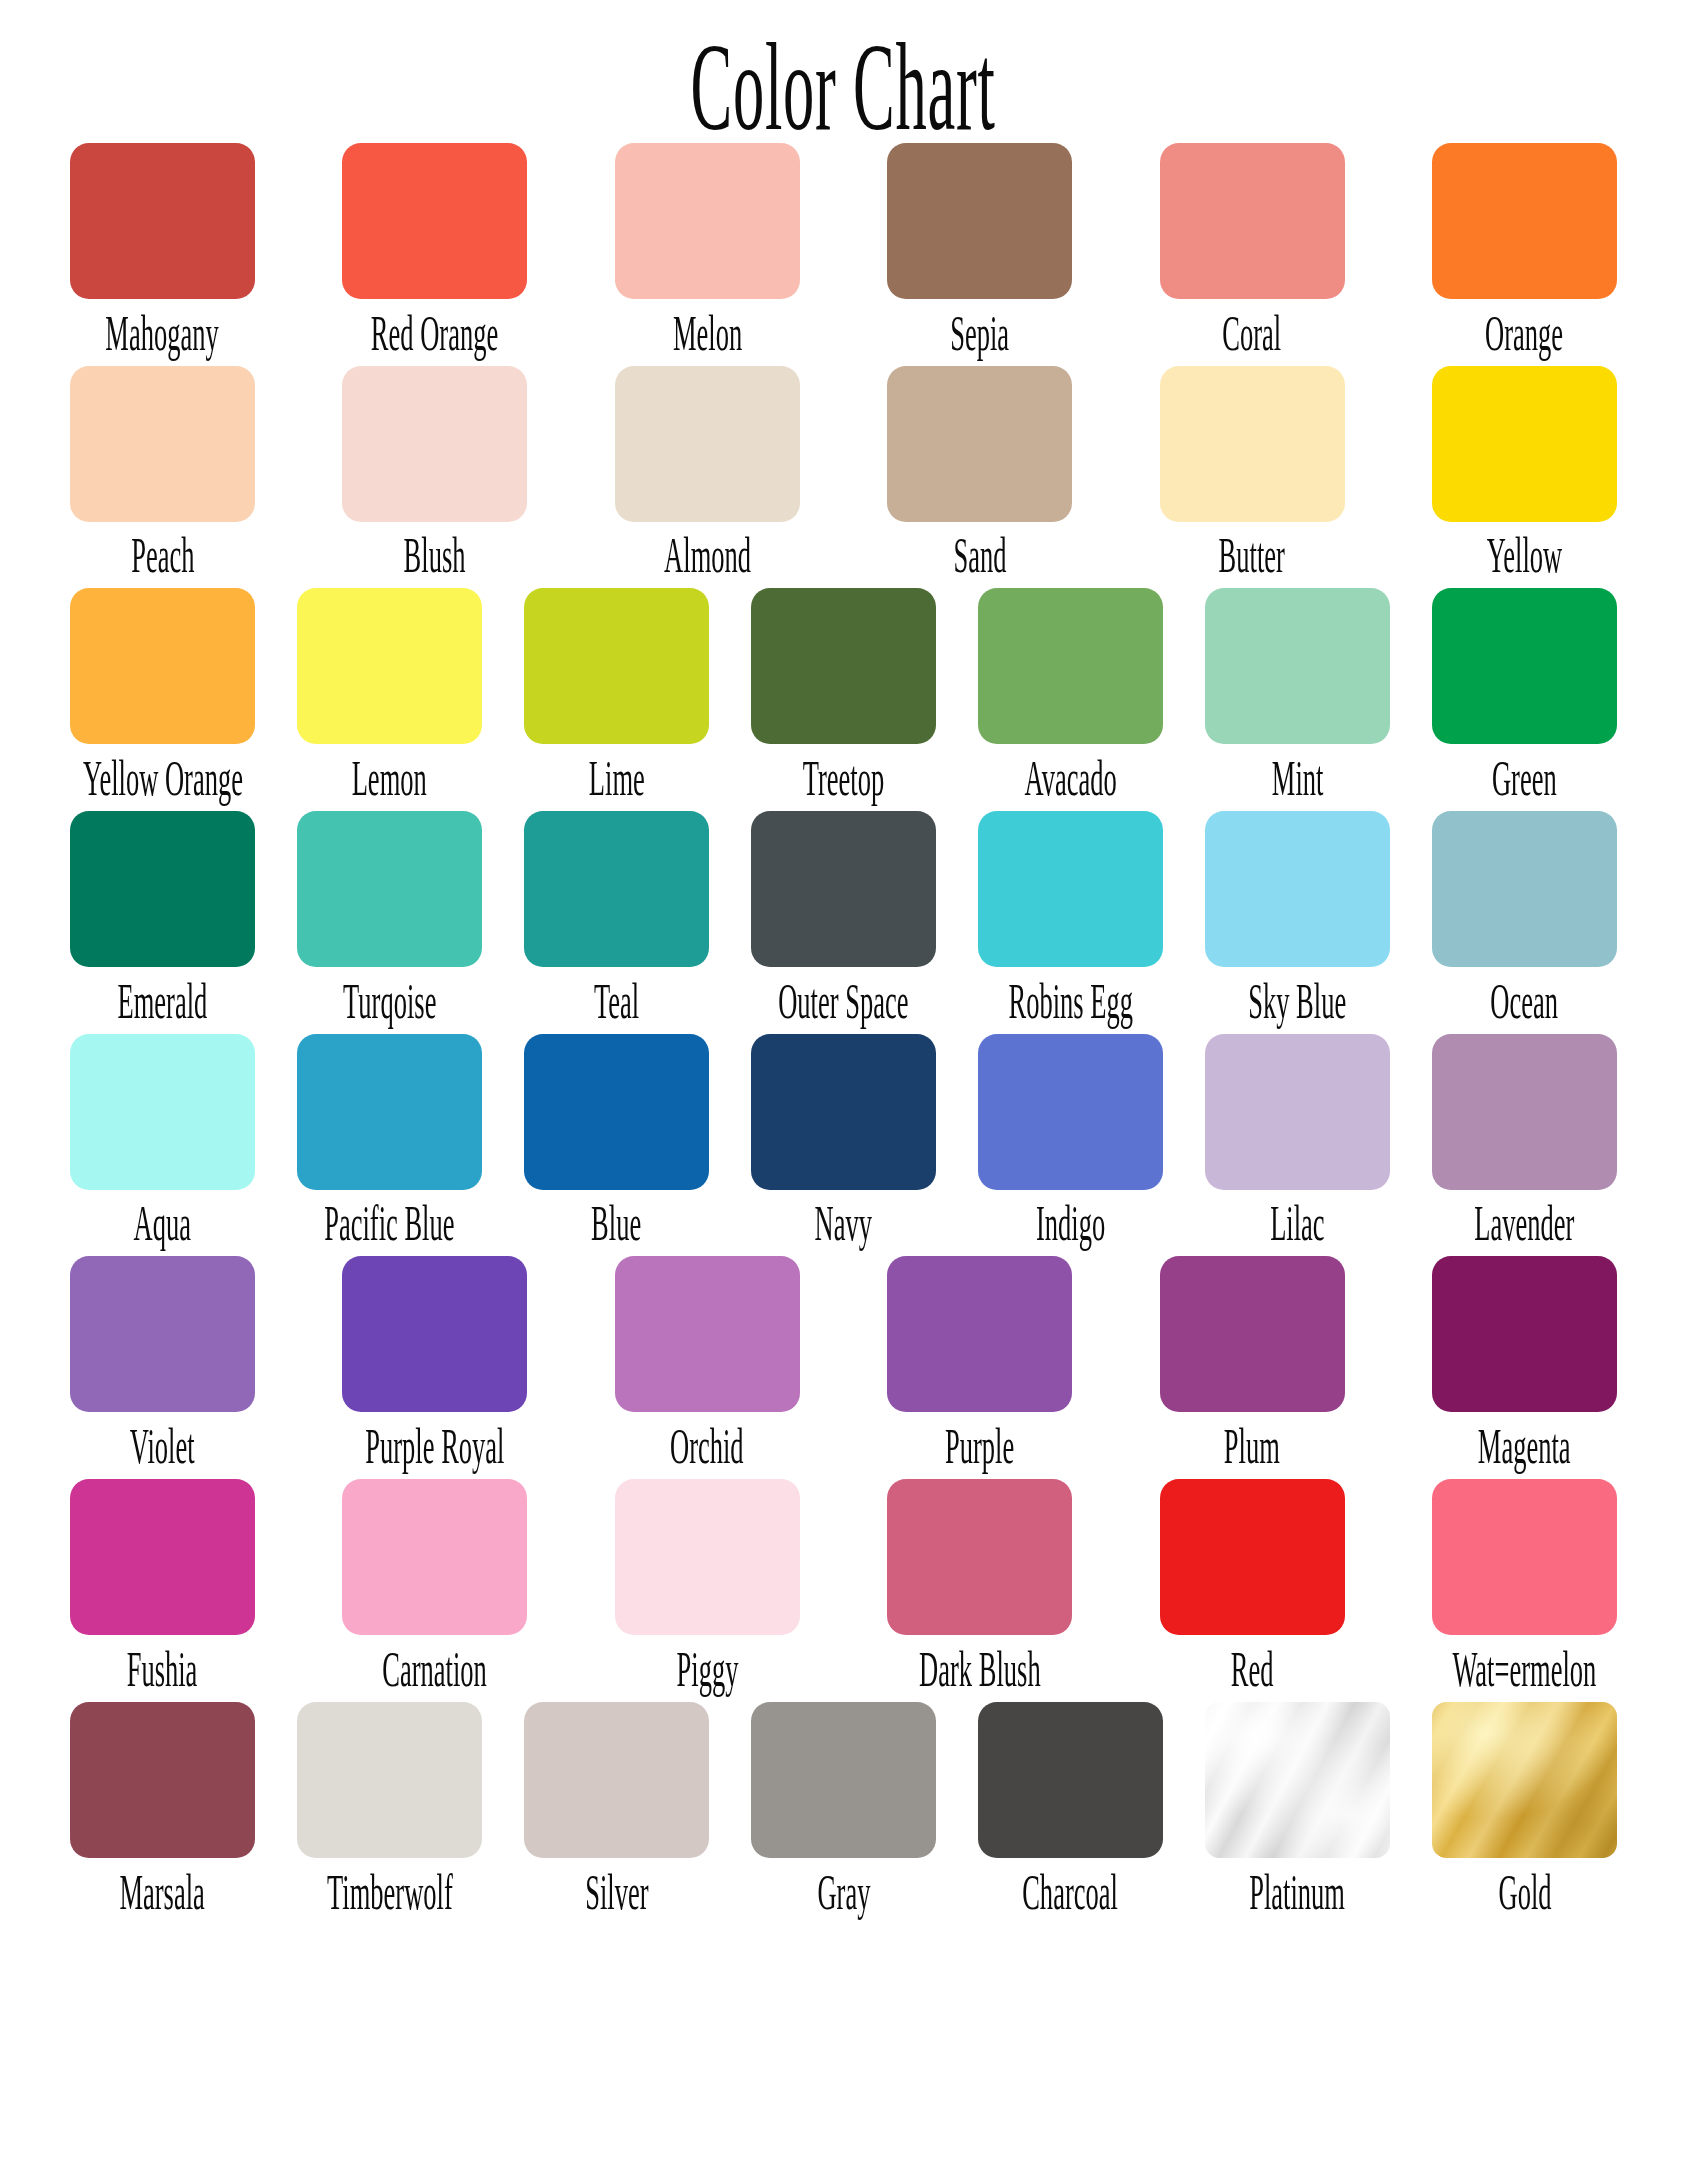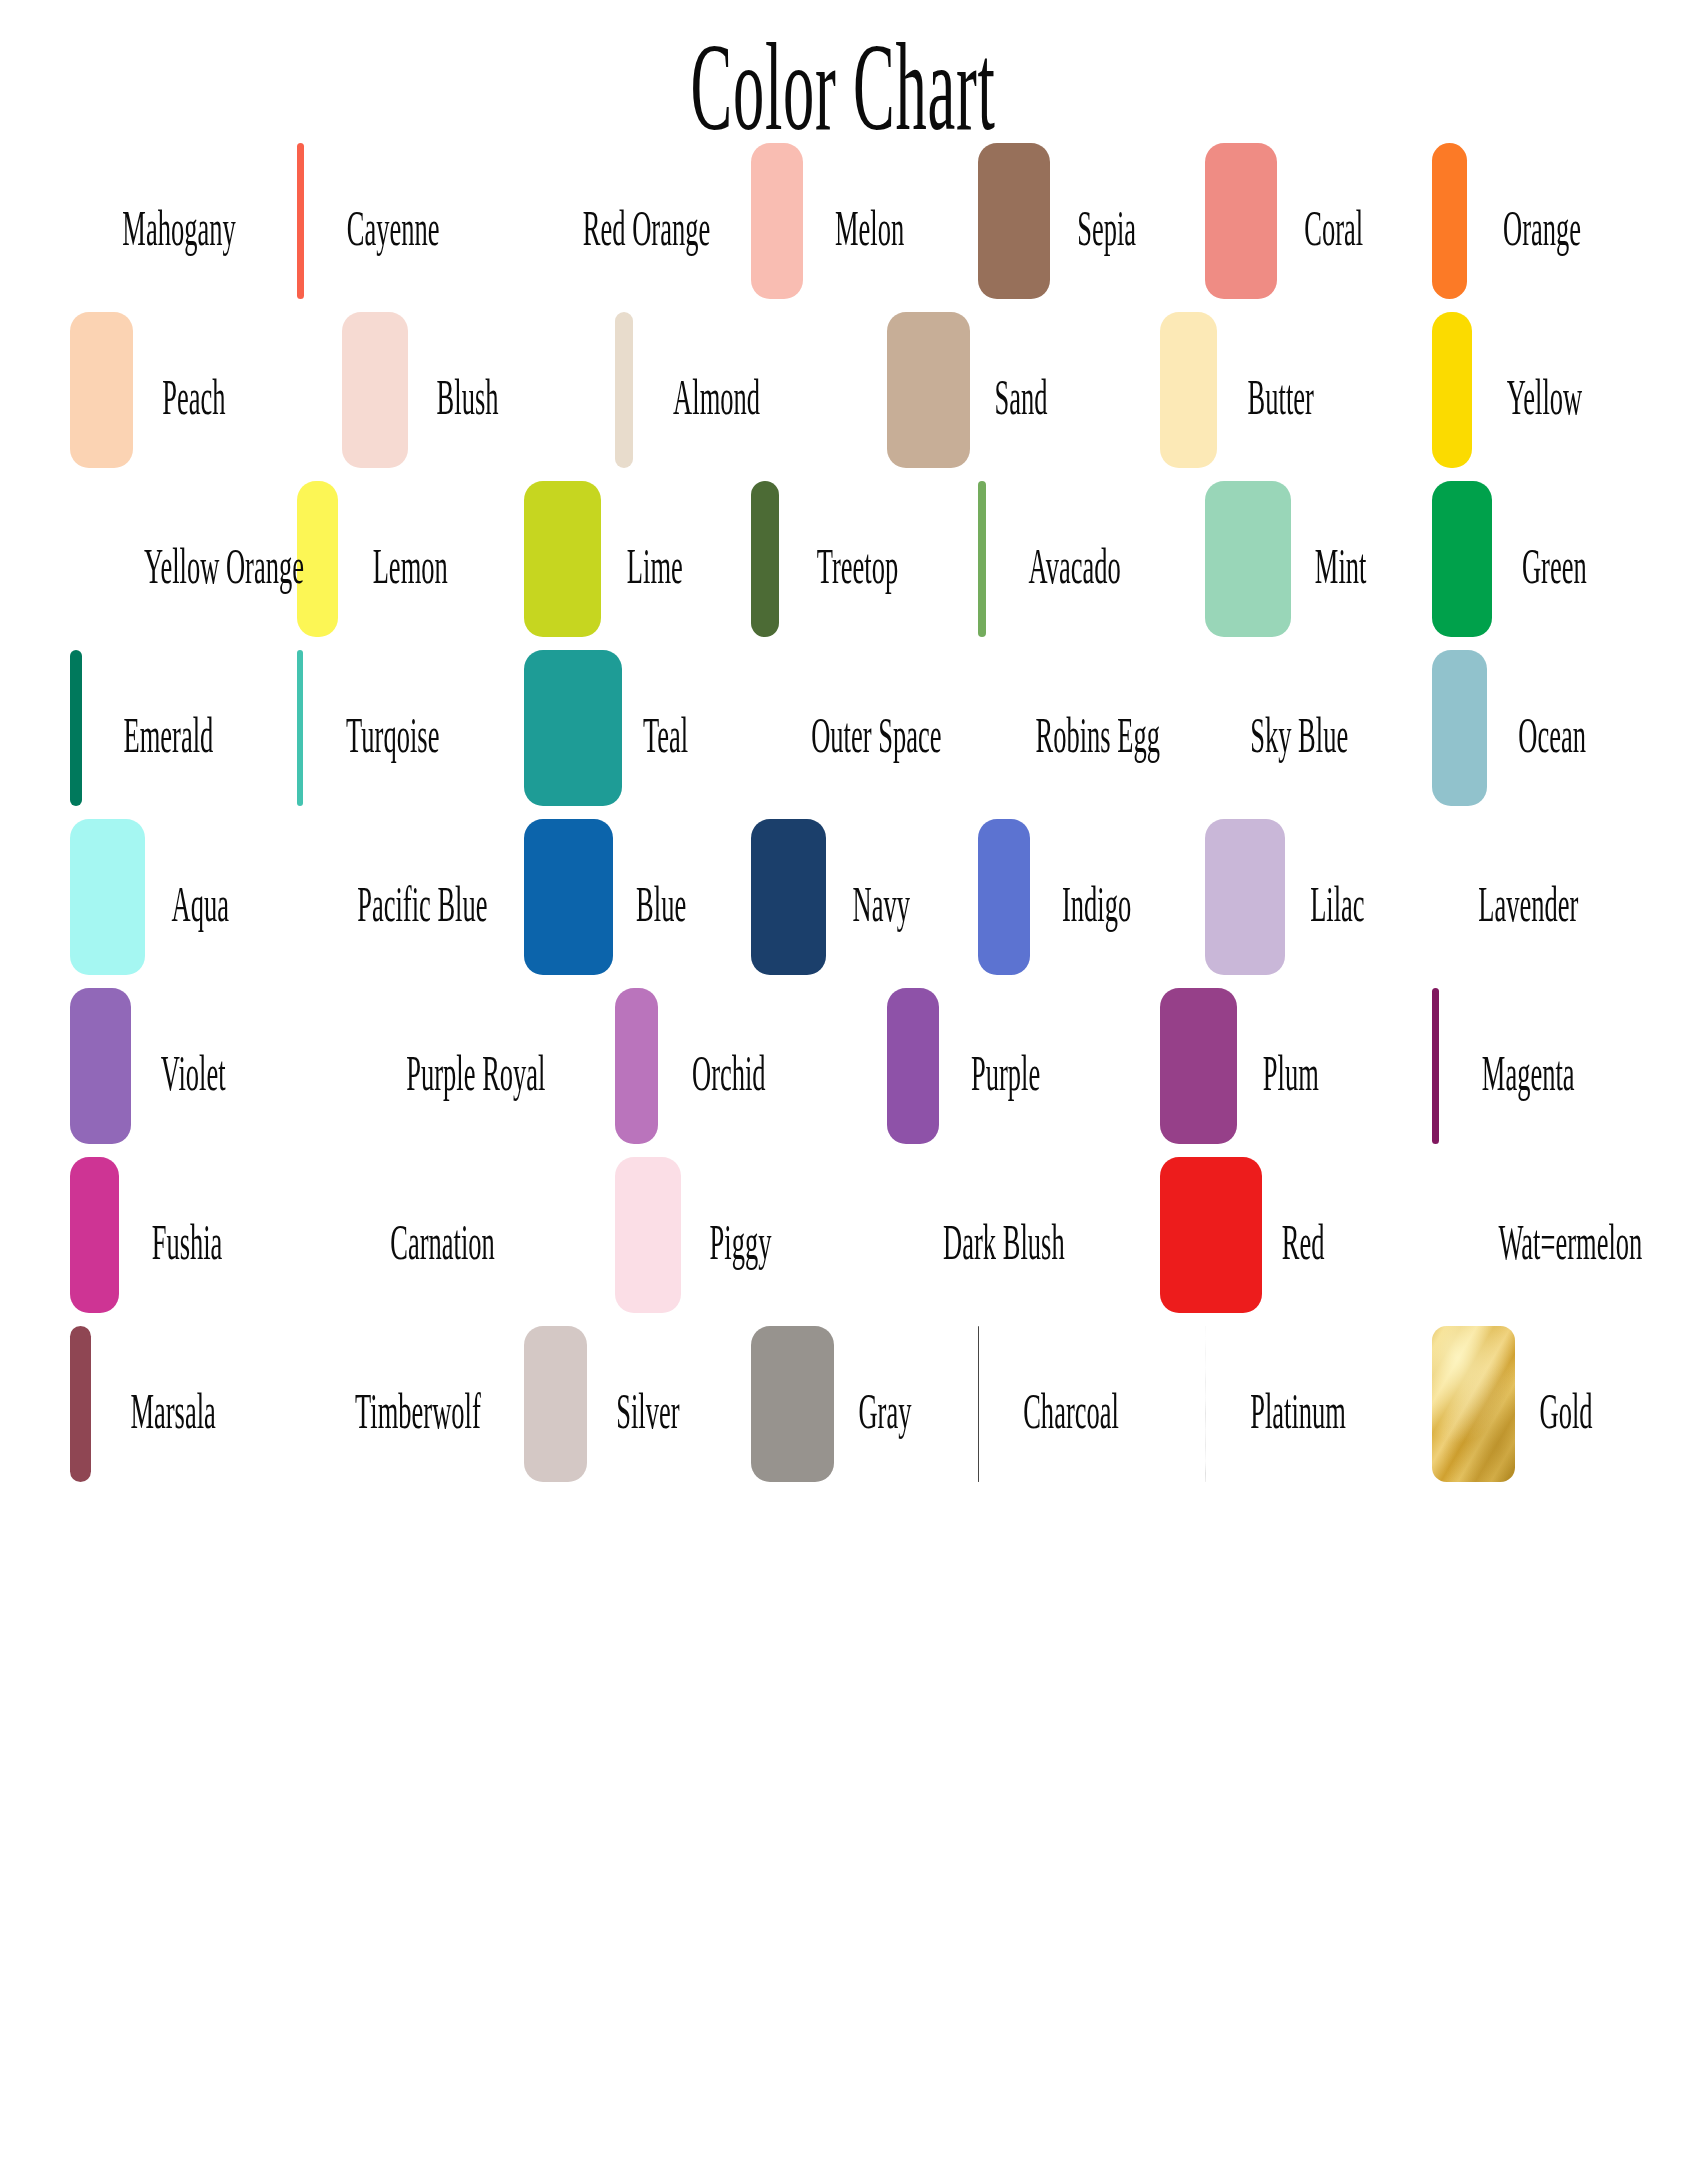--- a/index.html
+++ b/index.html
@@ -44,21 +44,21 @@
   .row {
     display:flex;
     justify-content:space-between;
     align-items:flex-start;
     width:100%;
     margin-bottom:13px;
   }
   .cell {
     width:185px;
     display:flex;
-    flex-direction:row;
+    flex-direction:column;
     align-items:center;
   }
   .swatch {
     width:185px;
     height:156px;
     border-radius:19px;
     background:#cccccc;
   }
   .swatch.metal-platinum {
     border-radius:14.6px;
@@ -101,24 +101,20 @@
     <h1 class="chart-title">Color Chart</h1>
   </div>
 
   <div class="grid">
       <div class="row">
         <div class="cell">
           <div class="swatch" style="background: rgb(201, 71, 63);"></div>
           <div class="label">Mahogany</div>
         </div>
         <div class="cell">
-          <div class="swatch" style="background: rgb(249, 97, 75);"></div>
-          <div class="label">Cayenne</div>
-        </div>
-        <div class="cell">
           <div class="swatch" style="background: rgb(247, 88, 68);"></div>
           <div class="label">Red Orange</div>
         </div>
         <div class="cell">
           <div class="swatch" style="background: rgb(249, 189, 178);"></div>
           <div class="label">Melon</div>
         </div>
         <div class="cell">
           <div class="swatch" style="background: rgb(151, 112, 90);"></div>
           <div class="label">Sepia</div>

